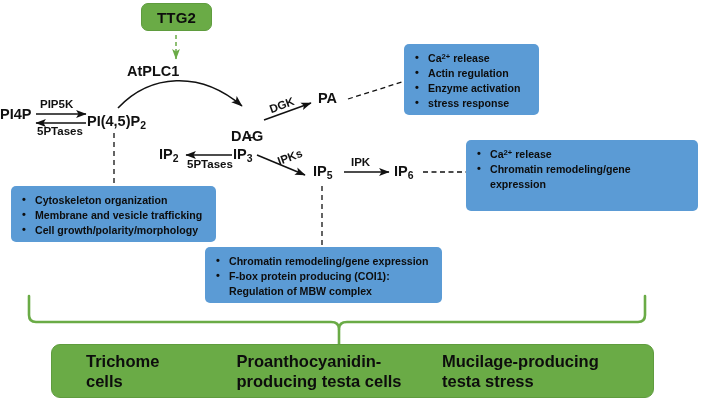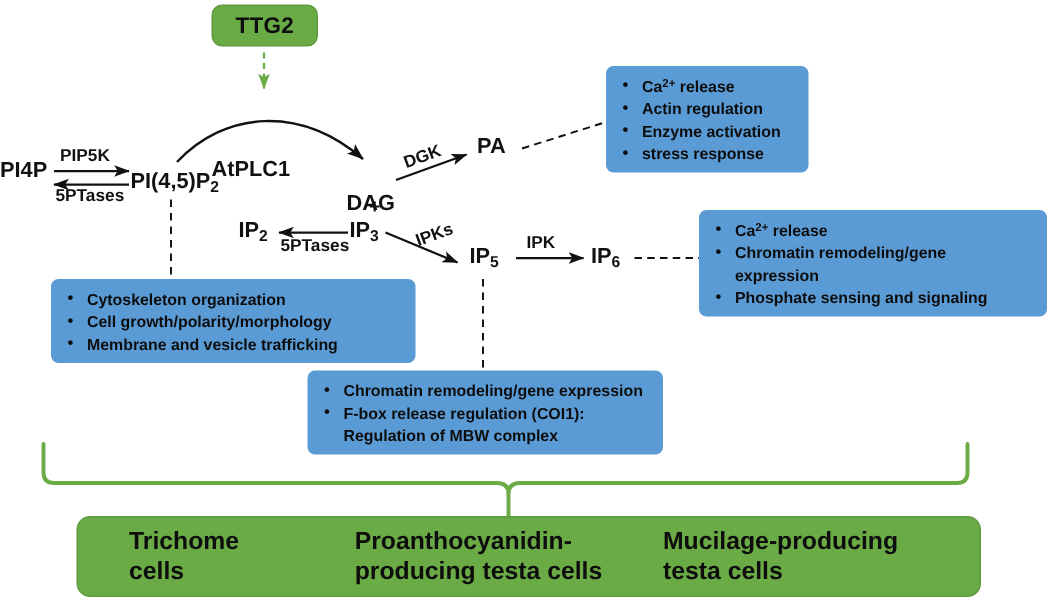--- a/index.html
+++ b/index.html
@@ -114,21 +114,21 @@
 
     <path fill="none" stroke="#6aab46" stroke-width="2.6" stroke-linecap="round" stroke-linejoin="round" d="M29,296 L29,315 Q29,322 36,322 L331,322 Q339,322 339,329
              L339,329 Q339,322 347,322 L638,322 Q645,322 645,315 L645,296"></path>
     <line x1="339" y1="329" x2="339" y2="344" stroke="#6aab46" stroke-width="2.6"></line>
   </svg>
 
   <div class="greenbox" id="ttg2" style="left:141px;top:3px;width:71px;height:28px;text-align:center;">
     <span>TTG2</span>
   </div>
 
-  <div class="node metabolite" style="left:141px;top:64px;margin-top:42px;">
+  <div class="node metabolite" style="left:127px;top:64px;">
     <span>AtPLC1</span>
   </div>
 
   <div class="node metabolite" style="left:0px;top:107px;">
     <span>PI4P</span>
   </div>
 
   <div class="node metabolite" style="left:87px;top:114px;">
     <span>PI(4,5)P</span><span class="sub">2</span>
   </div>
@@ -187,41 +187,40 @@
       <li><span>Actin regulation</span></li>
       <li><span>Enzyme activation</span></li>
       <li><span>stress response</span></li>
     </ul>
   </div>
 
   <div class="bluebox" id="box-ip6" style="left:466px;top:140px;width:232px;height:71px;">
     <ul>
       <li><span>Ca</span><span class="sup">2+</span><span> release</span></li>
       <li><span>Chromatin remodeling/gene expression</span></li>
-      <li><span>Phosphate sensing and signaling</span></li>
-    </ul>
-  </div>
-
-  <div class="bluebox" id="box-pip2" style="left:11px;top:186px;width:243px;height:56px;margin-left:23px;">
+    </ul>
+  </div>
+
+  <div class="bluebox" id="box-pip2" style="left:11px;top:186px;width:205px;height:56px;">
     <ul>
       <li><span>Cytoskeleton organization</span></li>
+      <li><span>Membrane and vesicle trafficking</span></li>
       <li><span>Cell growth/polarity/morphology</span></li>
-      <li><span>Membrane and vesicle trafficking</span></li>
     </ul>
   </div>
 
   <div class="bluebox" id="box-ip5" style="left:205px;top:247px;width:237px;height:56px;">
     <ul>
       <li><span>Chromatin remodeling/gene expression</span></li>
-      <li><span>F-box release regulation (COI1):</span><span class="cont">Regulation of MBW complex</span></li>
+      <li><span>F-box protein producing (COI1):</span><span class="cont">Regulation of MBW complex</span></li>
     </ul>
   </div>
 
   <div id="bottom-bar" style="left:51px;top:344px;width:603px;height:54px;">
     <div class="cellcol" id="col-trichome">Trichome
 cells</div>
     <div class="cellcol" id="col-pa">Proanthocyanidin-
 producing testa cells</div>
     <div class="cellcol" id="col-muc">Mucilage-producing
-testa cells</div>
+testa stress</div>
   </div>
 
 </div>
 
 </body></html>

